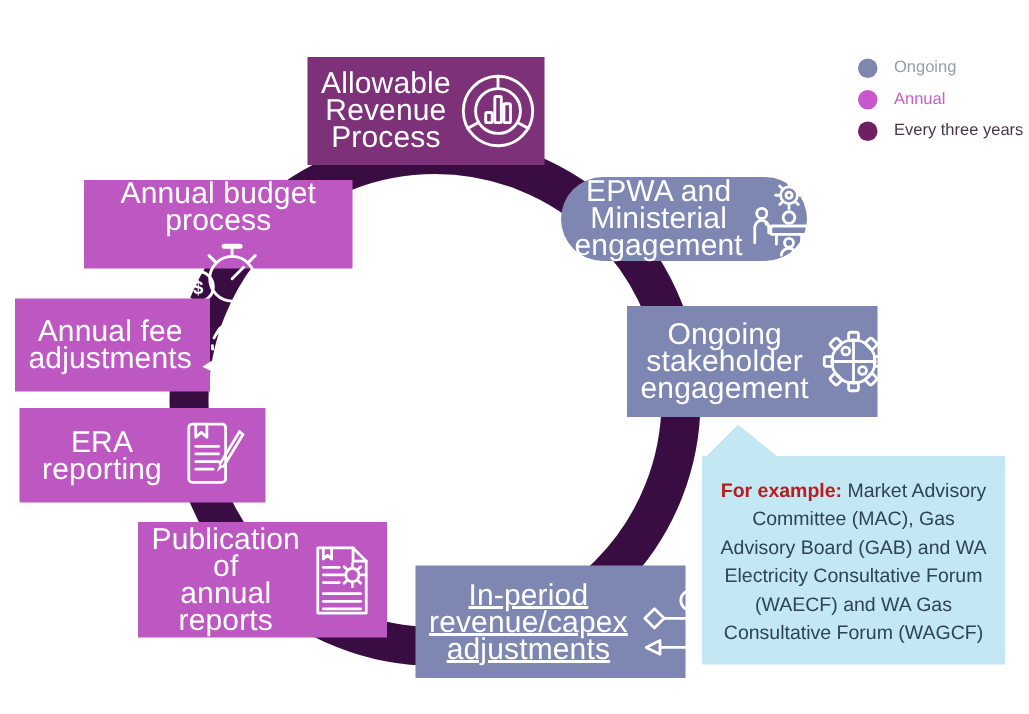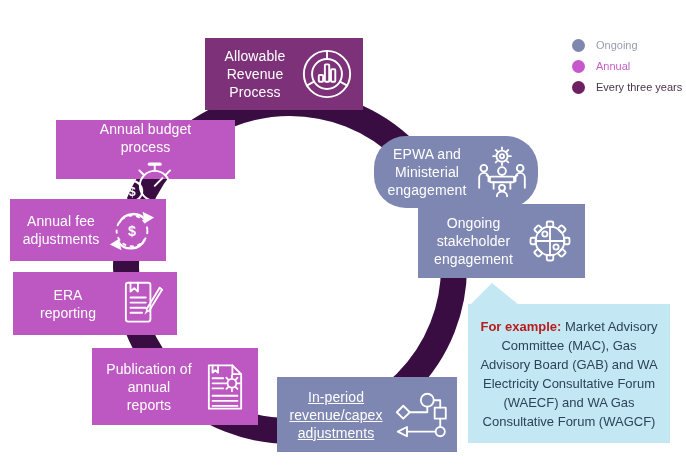--- a/index.html
+++ b/index.html
@@ -12,34 +12,34 @@
     position:absolute;left:113px;top:90px;width:354px;height:354px;
     border:26px solid #3a0d42;border-radius:50%;box-sizing:border-box;z-index:1;
   }
   
   .step{
     position:absolute;z-index:2;display:flex;align-items:center;justify-content:space-between;
     color:#fff;box-sizing:border-box;padding:0 9px;
   }
   .step .label{
     flex:1;text-align:center;white-space:pre-line;
-    font-size:14px;line-height:18px;letter-spacing:.1px;
+    font-size:20px;line-height:18px;letter-spacing:.1px;
   }
   .step svg{flex-shrink:0;margin-left:4px;}
   .purple{background:#7c3179;}
   .magenta{background:#bd58c2;}
   .slate{background:#7e86b2;}
   #step-allowable{left:205px;top:38px;width:158px;height:72px;}
   #step-budget{left:56px;top:120px;width:179px;height:59px;flex-direction:column;}
-  #step-fee{left:10px;top:199px;width:156px;height:62px;}
+  #step-fee{left:10px;top:199px;width:130px;height:62px;}
   #step-era{left:13px;top:272px;width:164px;height:63px;}
   #step-publication{left:92px;top:348px;width:166px;height:77px;}
   #step-inperiod{left:277px;top:377px;width:180px;height:75px;text-decoration:underline;}
   #step-ongoing{left:418px;top:204px;width:167px;height:74px;}
-  #step-epwa{left:374px;top:136px;width:164px;height:72px;border-radius:32px;}
+  #step-epwa{left:374px;top:118px;width:164px;height:56px;border-radius:32px;}
   
   .legend{position:absolute;left:572px;top:39px;z-index:2;}
   .legend-row{display:flex;align-items:center;margin-bottom:8px;height:13px;}
   .dot{width:13px;height:13px;border-radius:50%;margin-right:11px;flex-shrink:0;}
   .legend-row span{font-size:11px;line-height:13px;white-space:nowrap;}
   .dot-ongoing{background:#7f87ae;} .lbl-ongoing{color:#989dab;}
   .dot-annual{background:#c657cd;} .lbl-annual{color:#c75fc9;}
   .dot-three{background:#6e2063;}  .lbl-three{color:#4a3549;}
   
   .callout{

